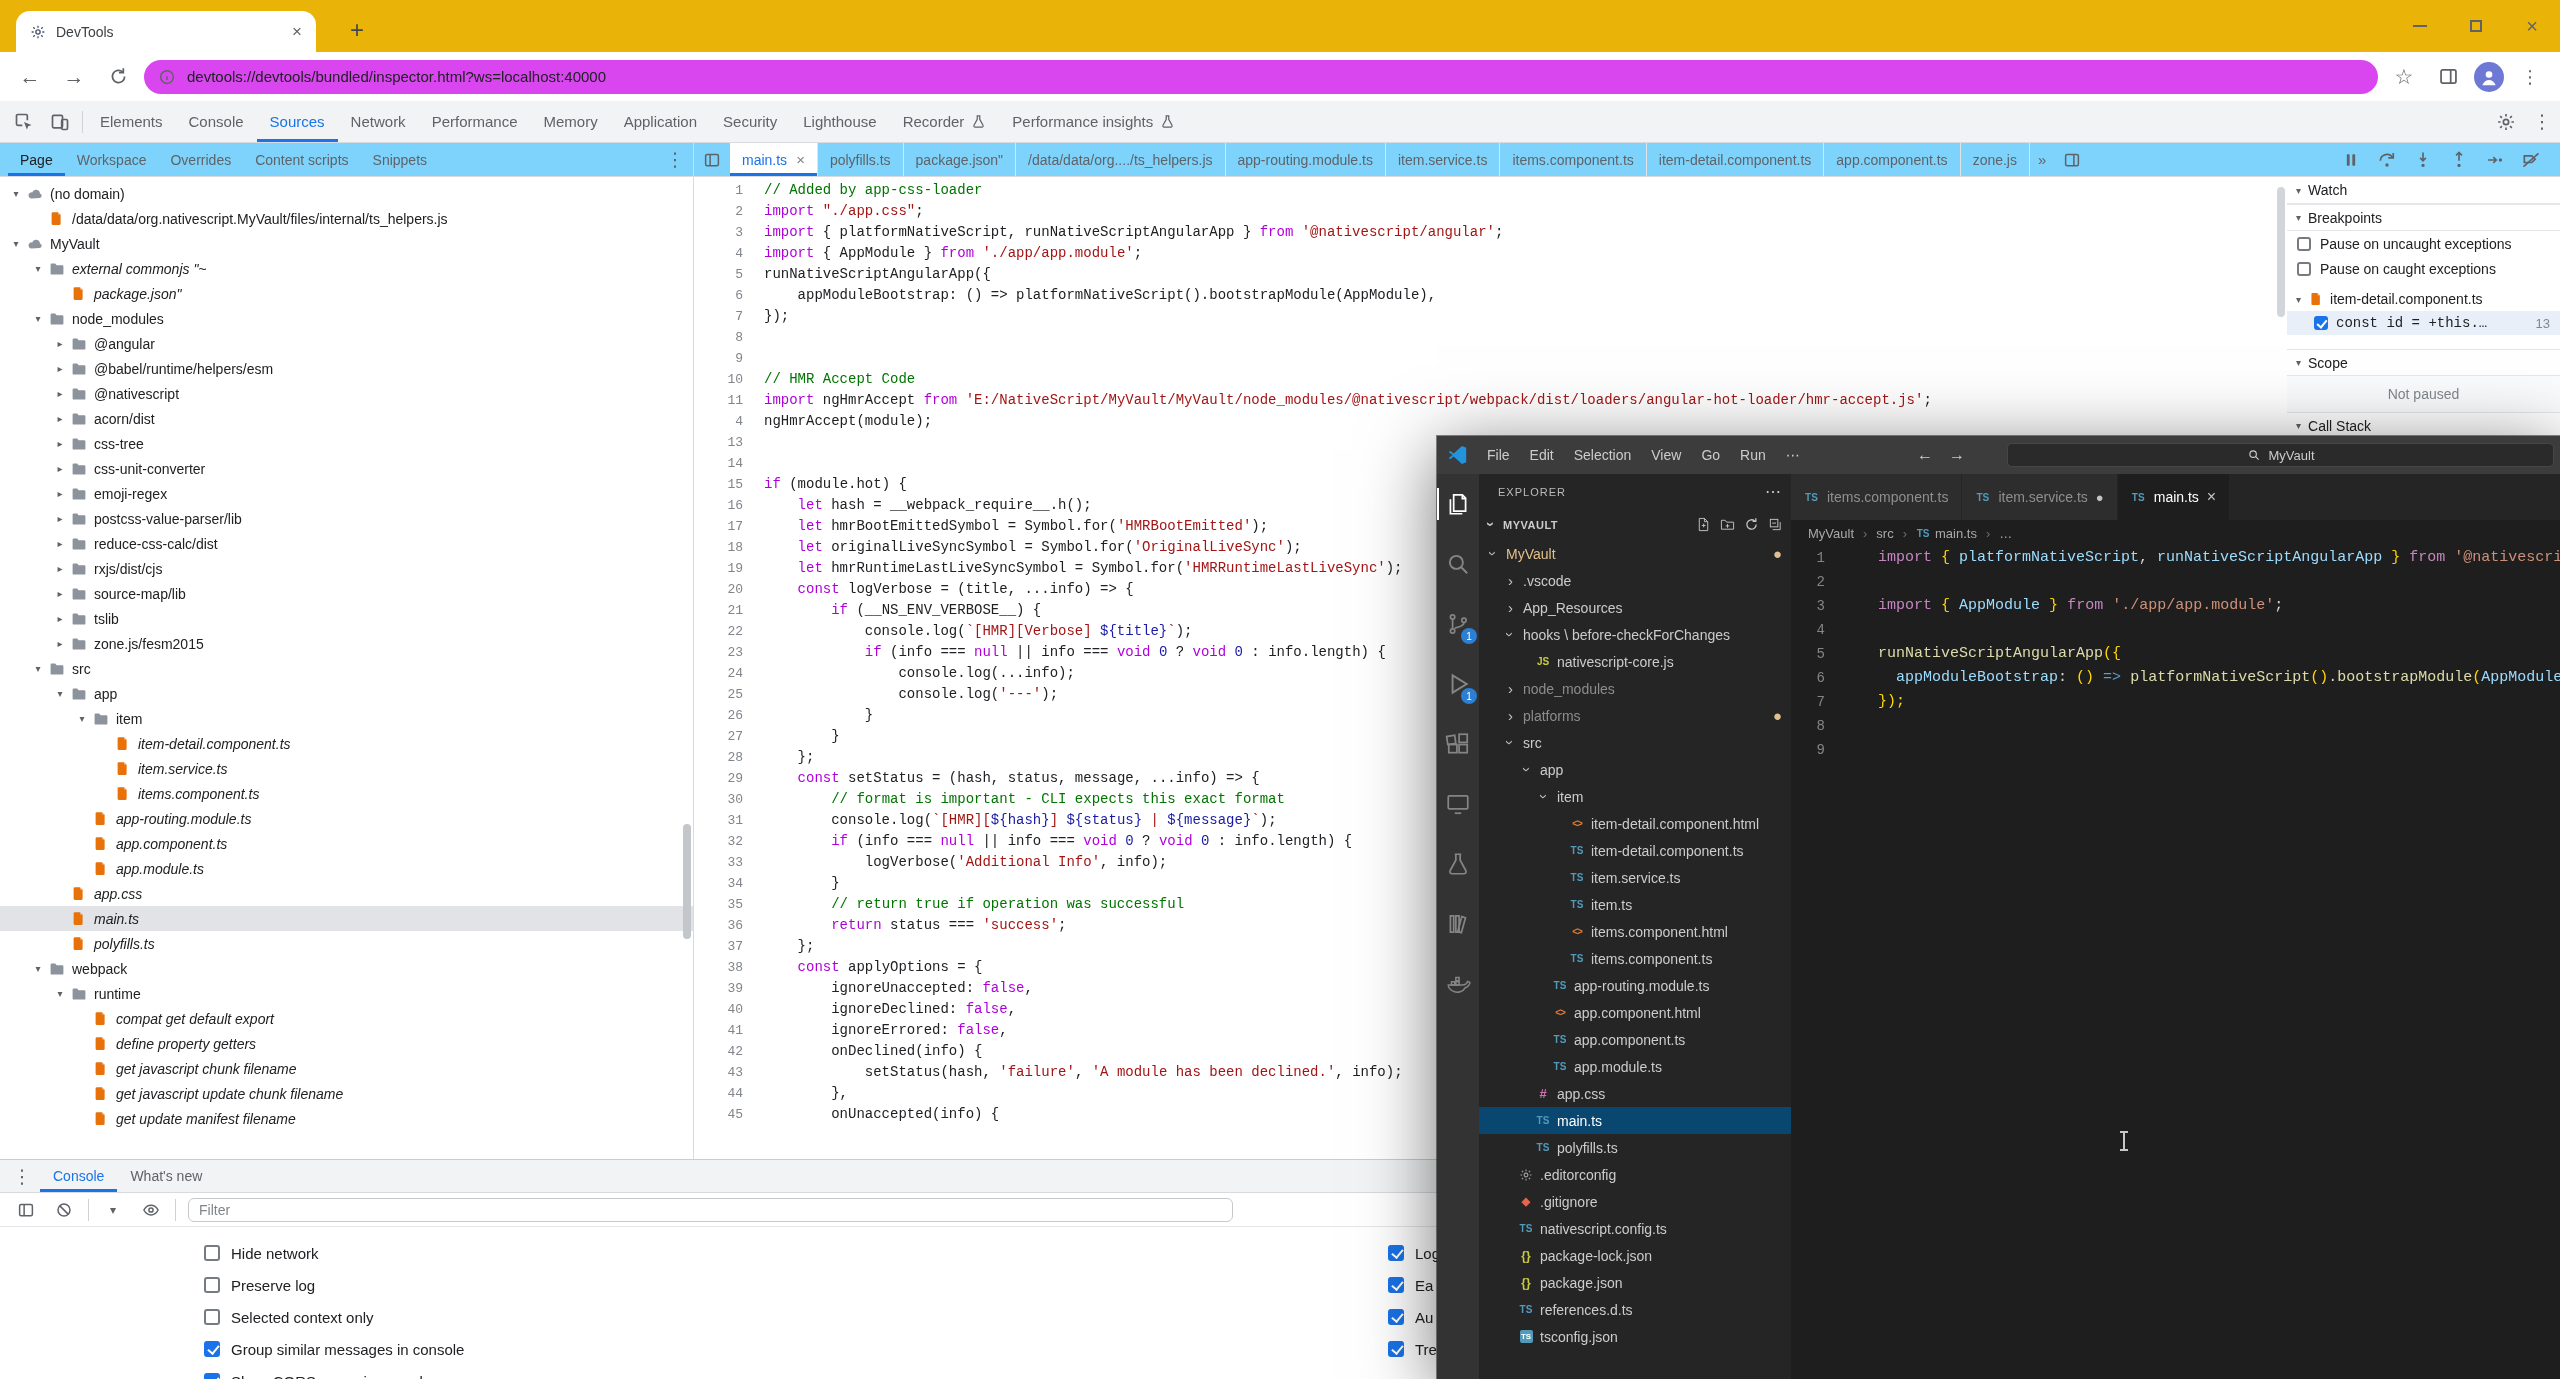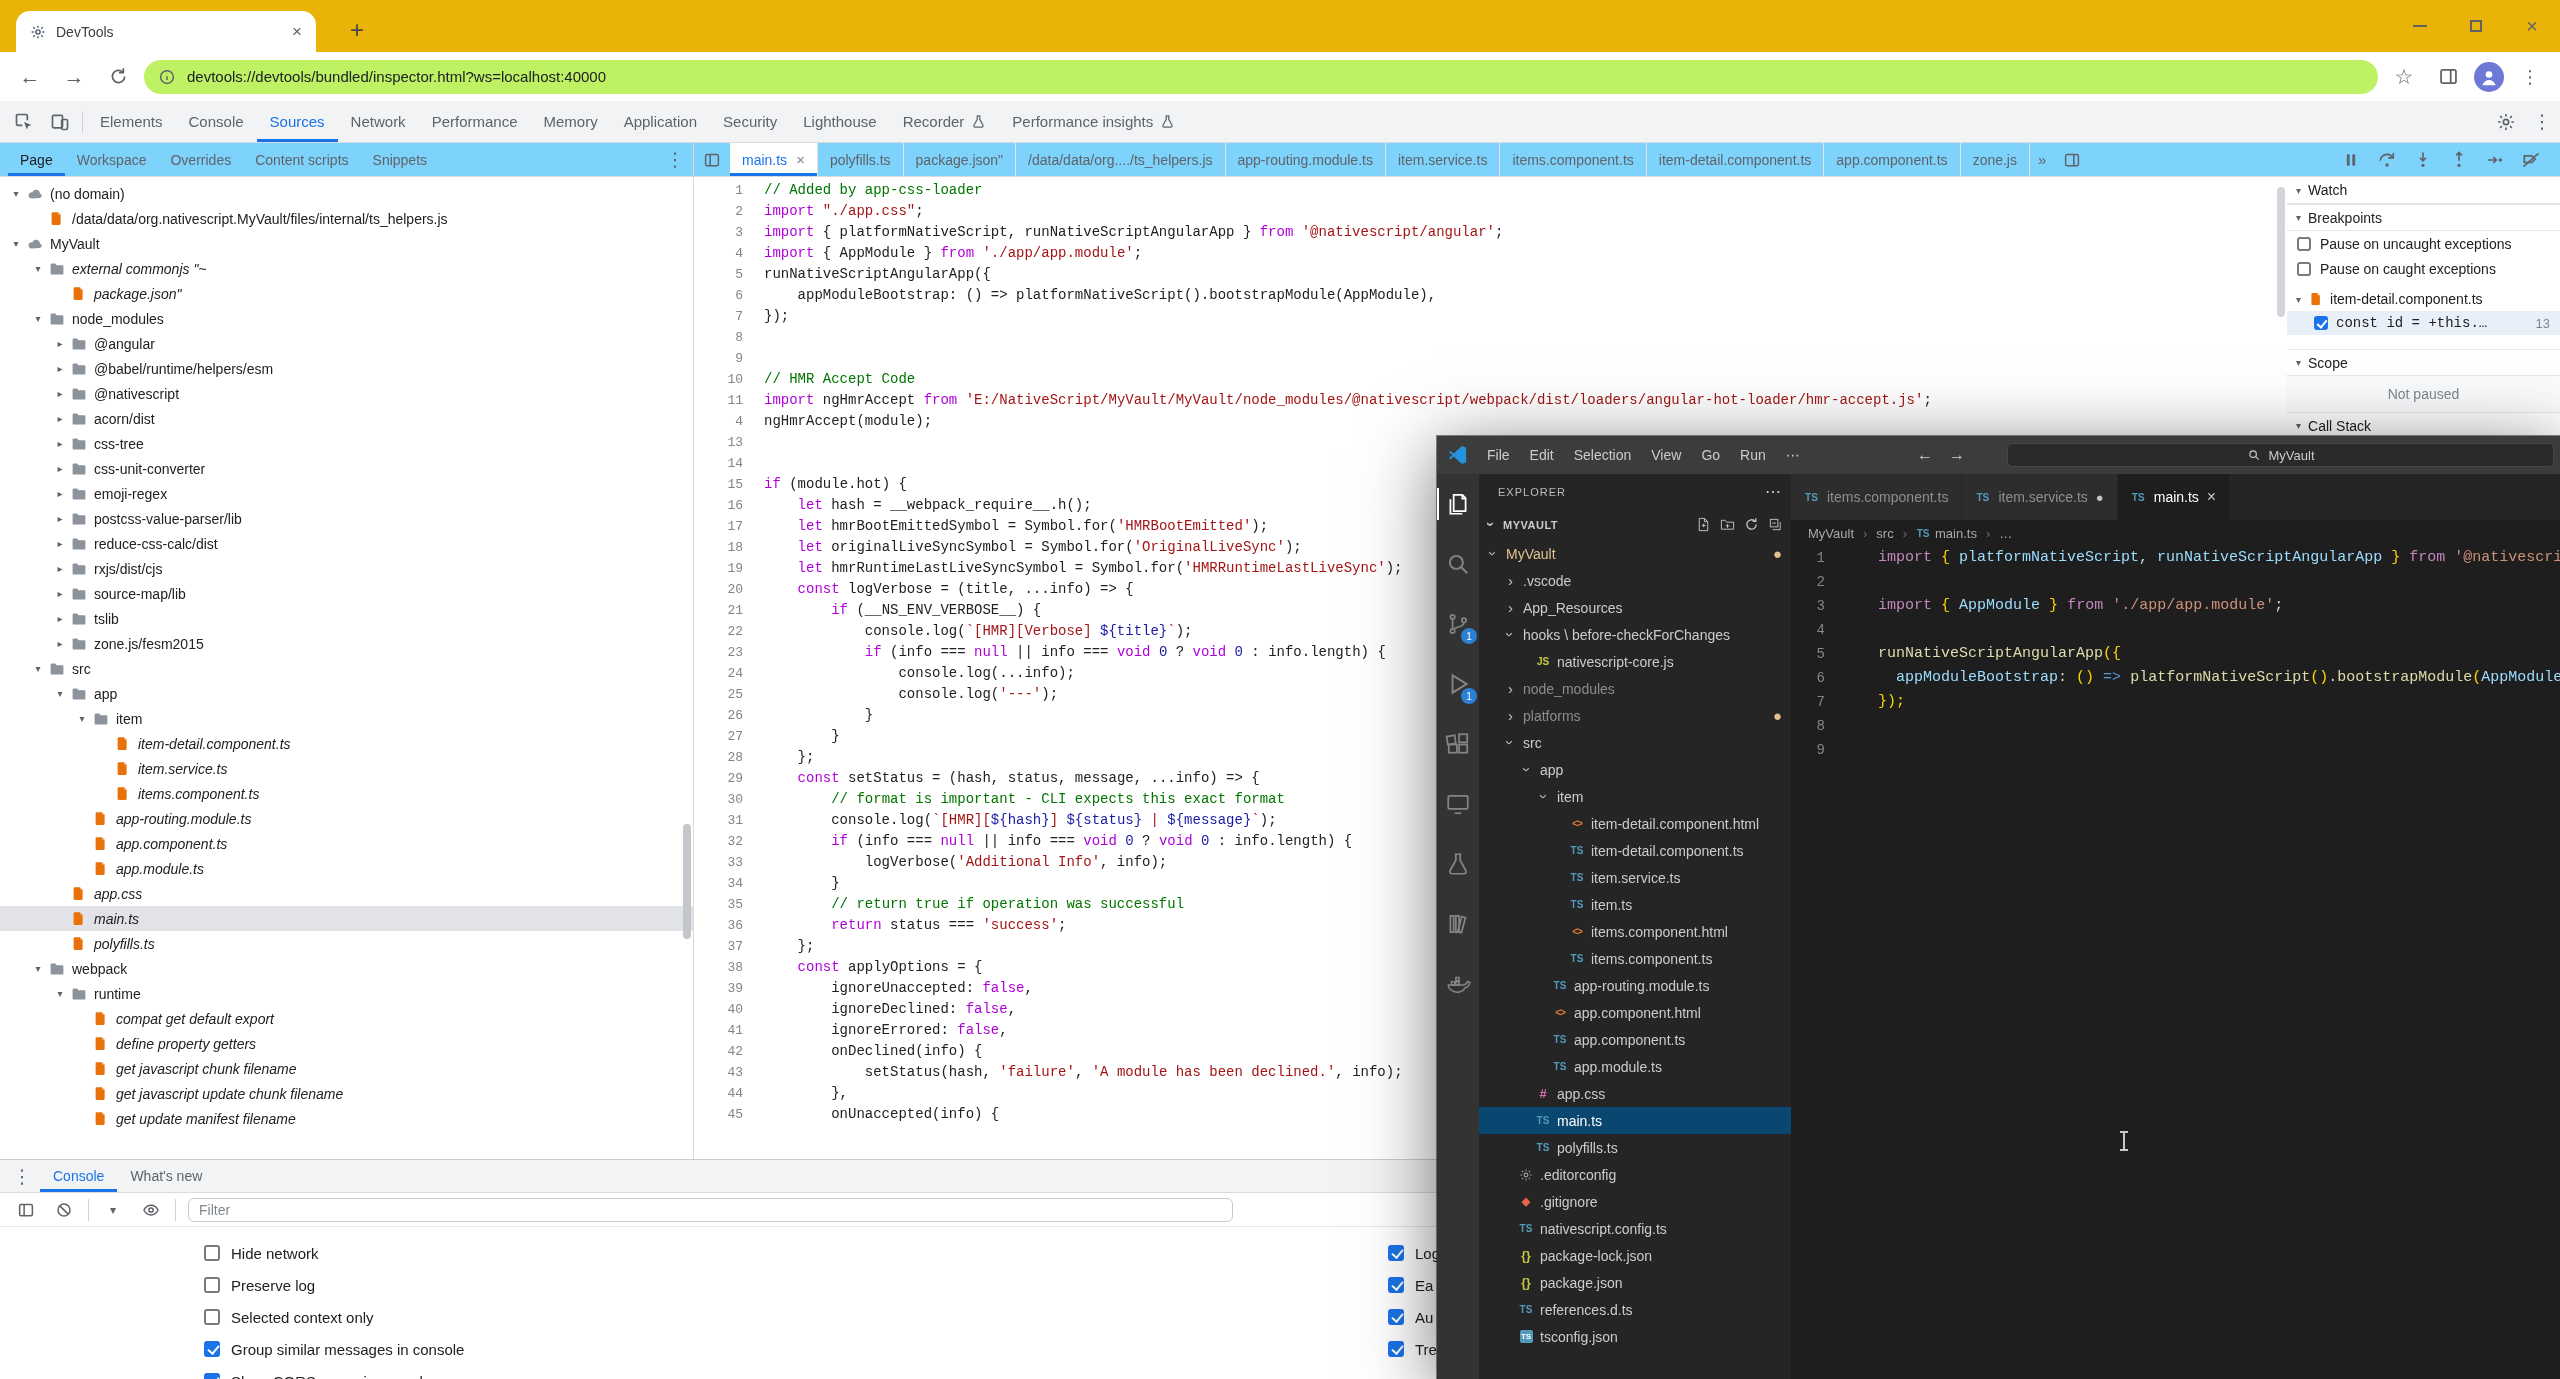--- a/index.html
+++ b/index.html
@@ -13,21 +13,21 @@
   .btab-close{color:#5f6368;font-size:17px;line-height:1}
   .newtab{position:absolute;left:340px;top:13px;width:34px;height:34px;display:flex;align-items:center;justify-content:center;font-size:24px;color:#44474a}
   .winctl{position:absolute;right:0;top:0;height:52px;display:flex;align-items:center}
   .winbtn{width:56px;height:52px;display:flex;align-items:center;justify-content:center;color:#3c4043}
   .wmin{width:14px;height:2px;background:#5f6368}
   .wmax{width:12px;height:12px;border:2px solid #5f6368}
   .wclose{font-size:20px;color:#5f6368}
   .urlrow{height:49px;background:#fff;display:flex;align-items:center;padding:0 12px;gap:8px}
   .nav-ic{width:36px;height:36px;display:flex;align-items:center;justify-content:center;color:#5f6368;font-size:21px;flex:none}
   .nav-ic svg{width:21px;height:21px}
-  .urlpill{flex:1;height:34px;background:#bef264;border-radius:17px;display:flex;align-items:center;padding:17px 14px;gap:11px;min-width:0}
+  .urlpill{flex:1;height:34px;background:#d946ef;border-radius:17px;display:flex;align-items:center;padding:17px 14px;gap:11px;min-width:0}
   .urlpill svg{width:18px;height:18px;color:#5f6368;flex:none}
   .urltext{font-size:15px;color:#202124;white-space:nowrap;overflow:hidden}
   .avatar{width:30px;height:30px;border-radius:50%;background:#6e79d6;display:flex;align-items:center;justify-content:center;flex:none;overflow:hidden}
   .avatar svg{width:20px;height:20px}
 
   
   .dt{position:absolute;top:101px;left:0;right:0;bottom:0;background:#fff;display:flex;flex-direction:column}
   .dt-toolbar{height:42px;background:#f1f3f4;border-bottom:1px solid #d8dbde;display:flex;align-items:center;flex:none;padding-left:6px}
   .tb-ic{width:36px;height:34px;display:flex;align-items:center;justify-content:center;color:#5f6368;flex:none}
   .tb-ic svg{width:20px;height:20px}

